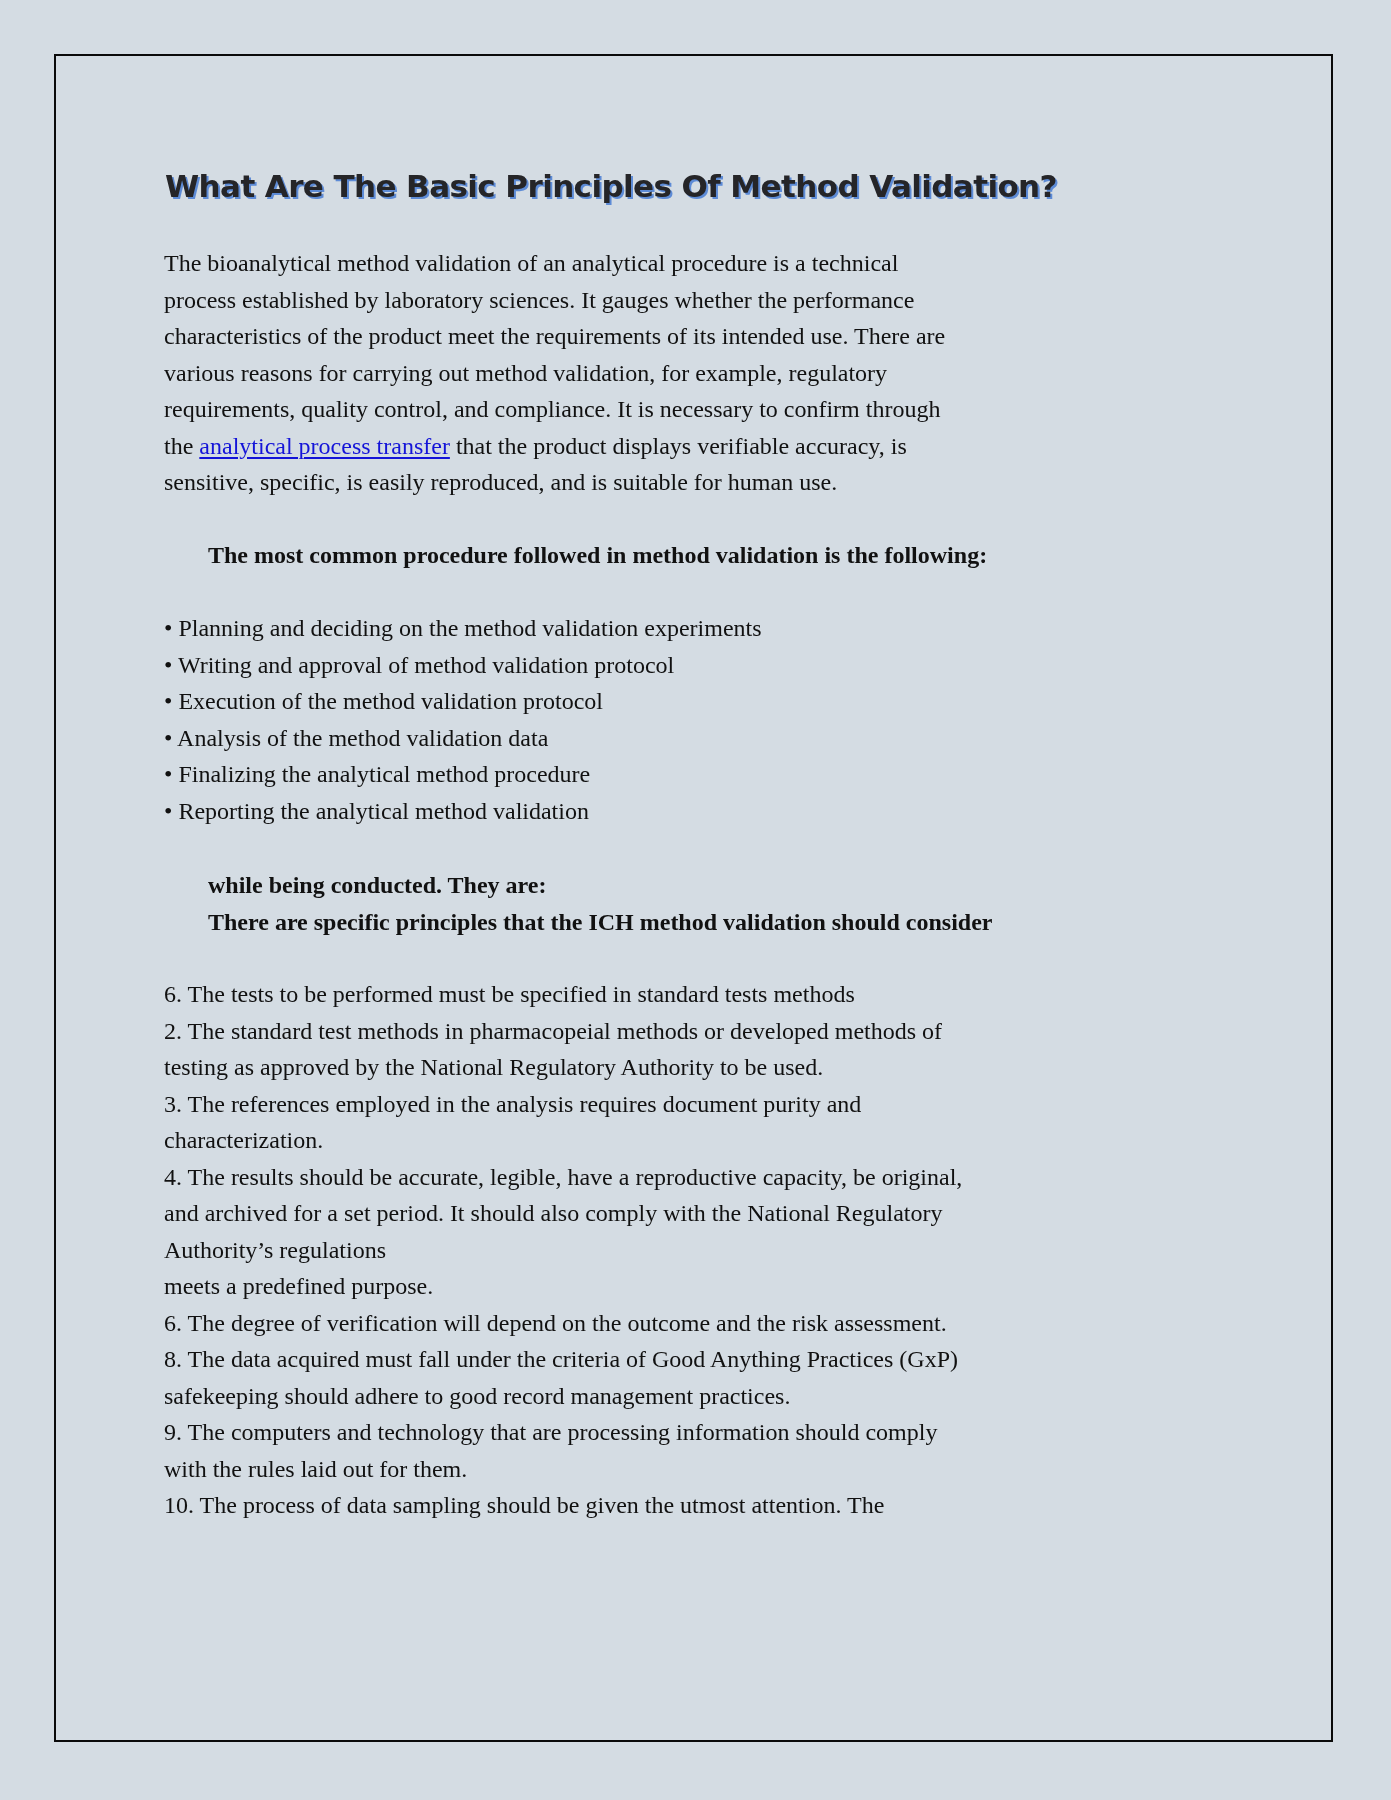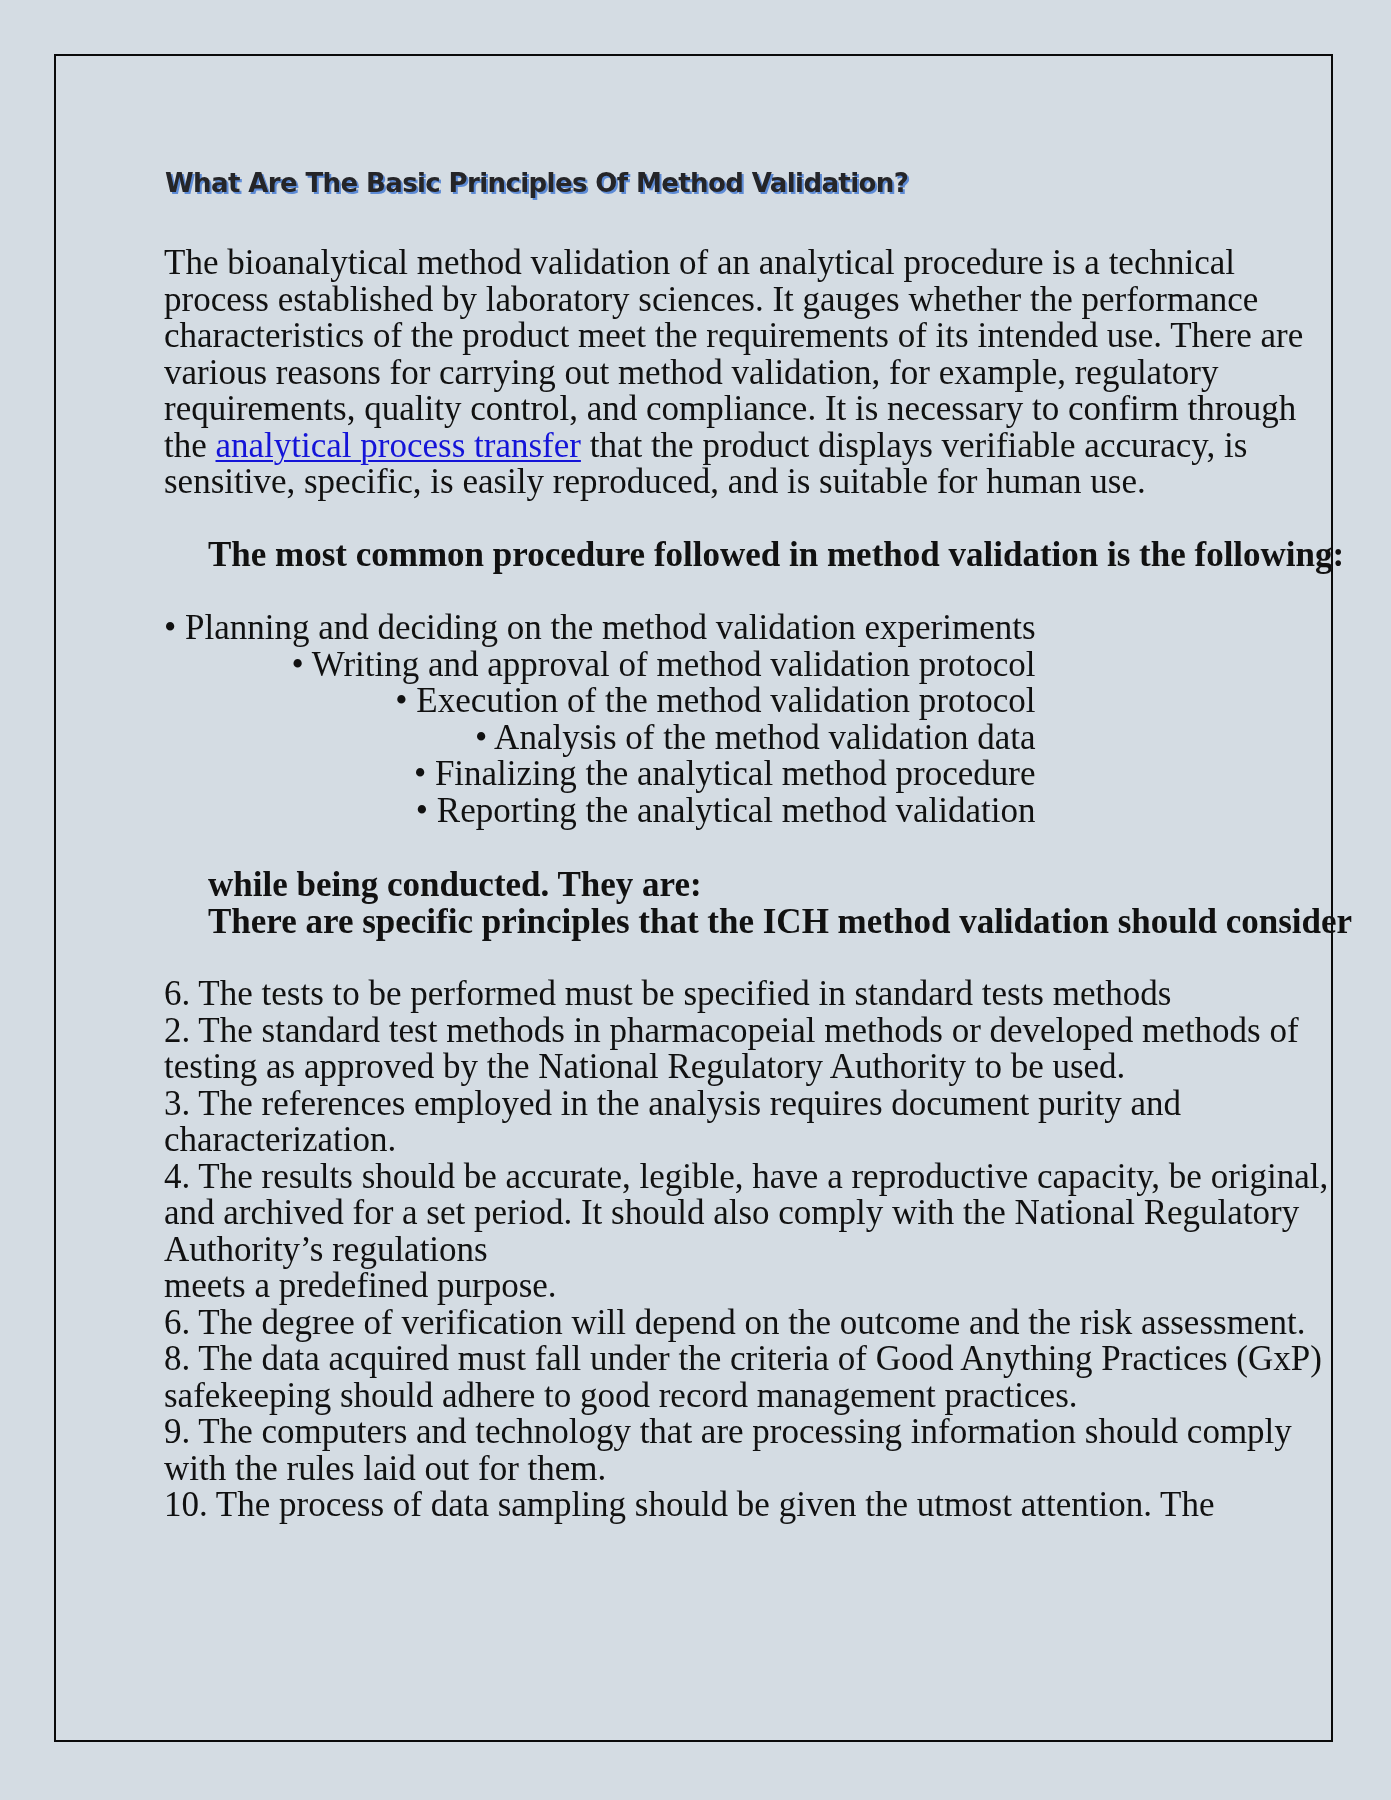--- a/index.html
+++ b/index.html
@@ -21,45 +21,45 @@
       border: 2px solid #0a0a0a;
       box-sizing: border-box;
     }
     .title {
       position: absolute;
       left: 165px;
       top: 168px;
       margin: 0;
       font-family: "DejaVu Sans", sans-serif;
       font-weight: bold;
-      font-size: 26px;
+      font-size: 31px;
       letter-spacing: -0.6px;
       color: #252528;
       text-shadow: 2px 2px 0 #5d8bd6;
       white-space: nowrap;
     }
     .block {
       position: absolute;
       left: 164px;
-      font-size: 35px;
+      font-size: 24px;
       line-height: 36.5px;
       white-space: nowrap;
     }
     .line { display: block; height: 36.5px; }
     .bold { font-weight: bold; margin-left: 44px; }
     .link {
       color: #1414d8;
       text-decoration: underline;
       text-decoration-thickness: 1.5px;
       text-underline-offset: 3px;
       cursor: pointer;
     }
     #intro { top: 245px; }
     #procedure-heading { top: 537px; }
-    #procedure-list { top: 610px; text-align: right; }
+    #procedure-list { top: 610px; }
     #ich-heading { top: 867px; }
     #principles-list { top: 976px; }
   </style>
 </head>
 <body>
 
 <div class="page-frame"></div>
 
 <h1 class="title">What Are The Basic Principles Of Method Validation?</h1>
 

